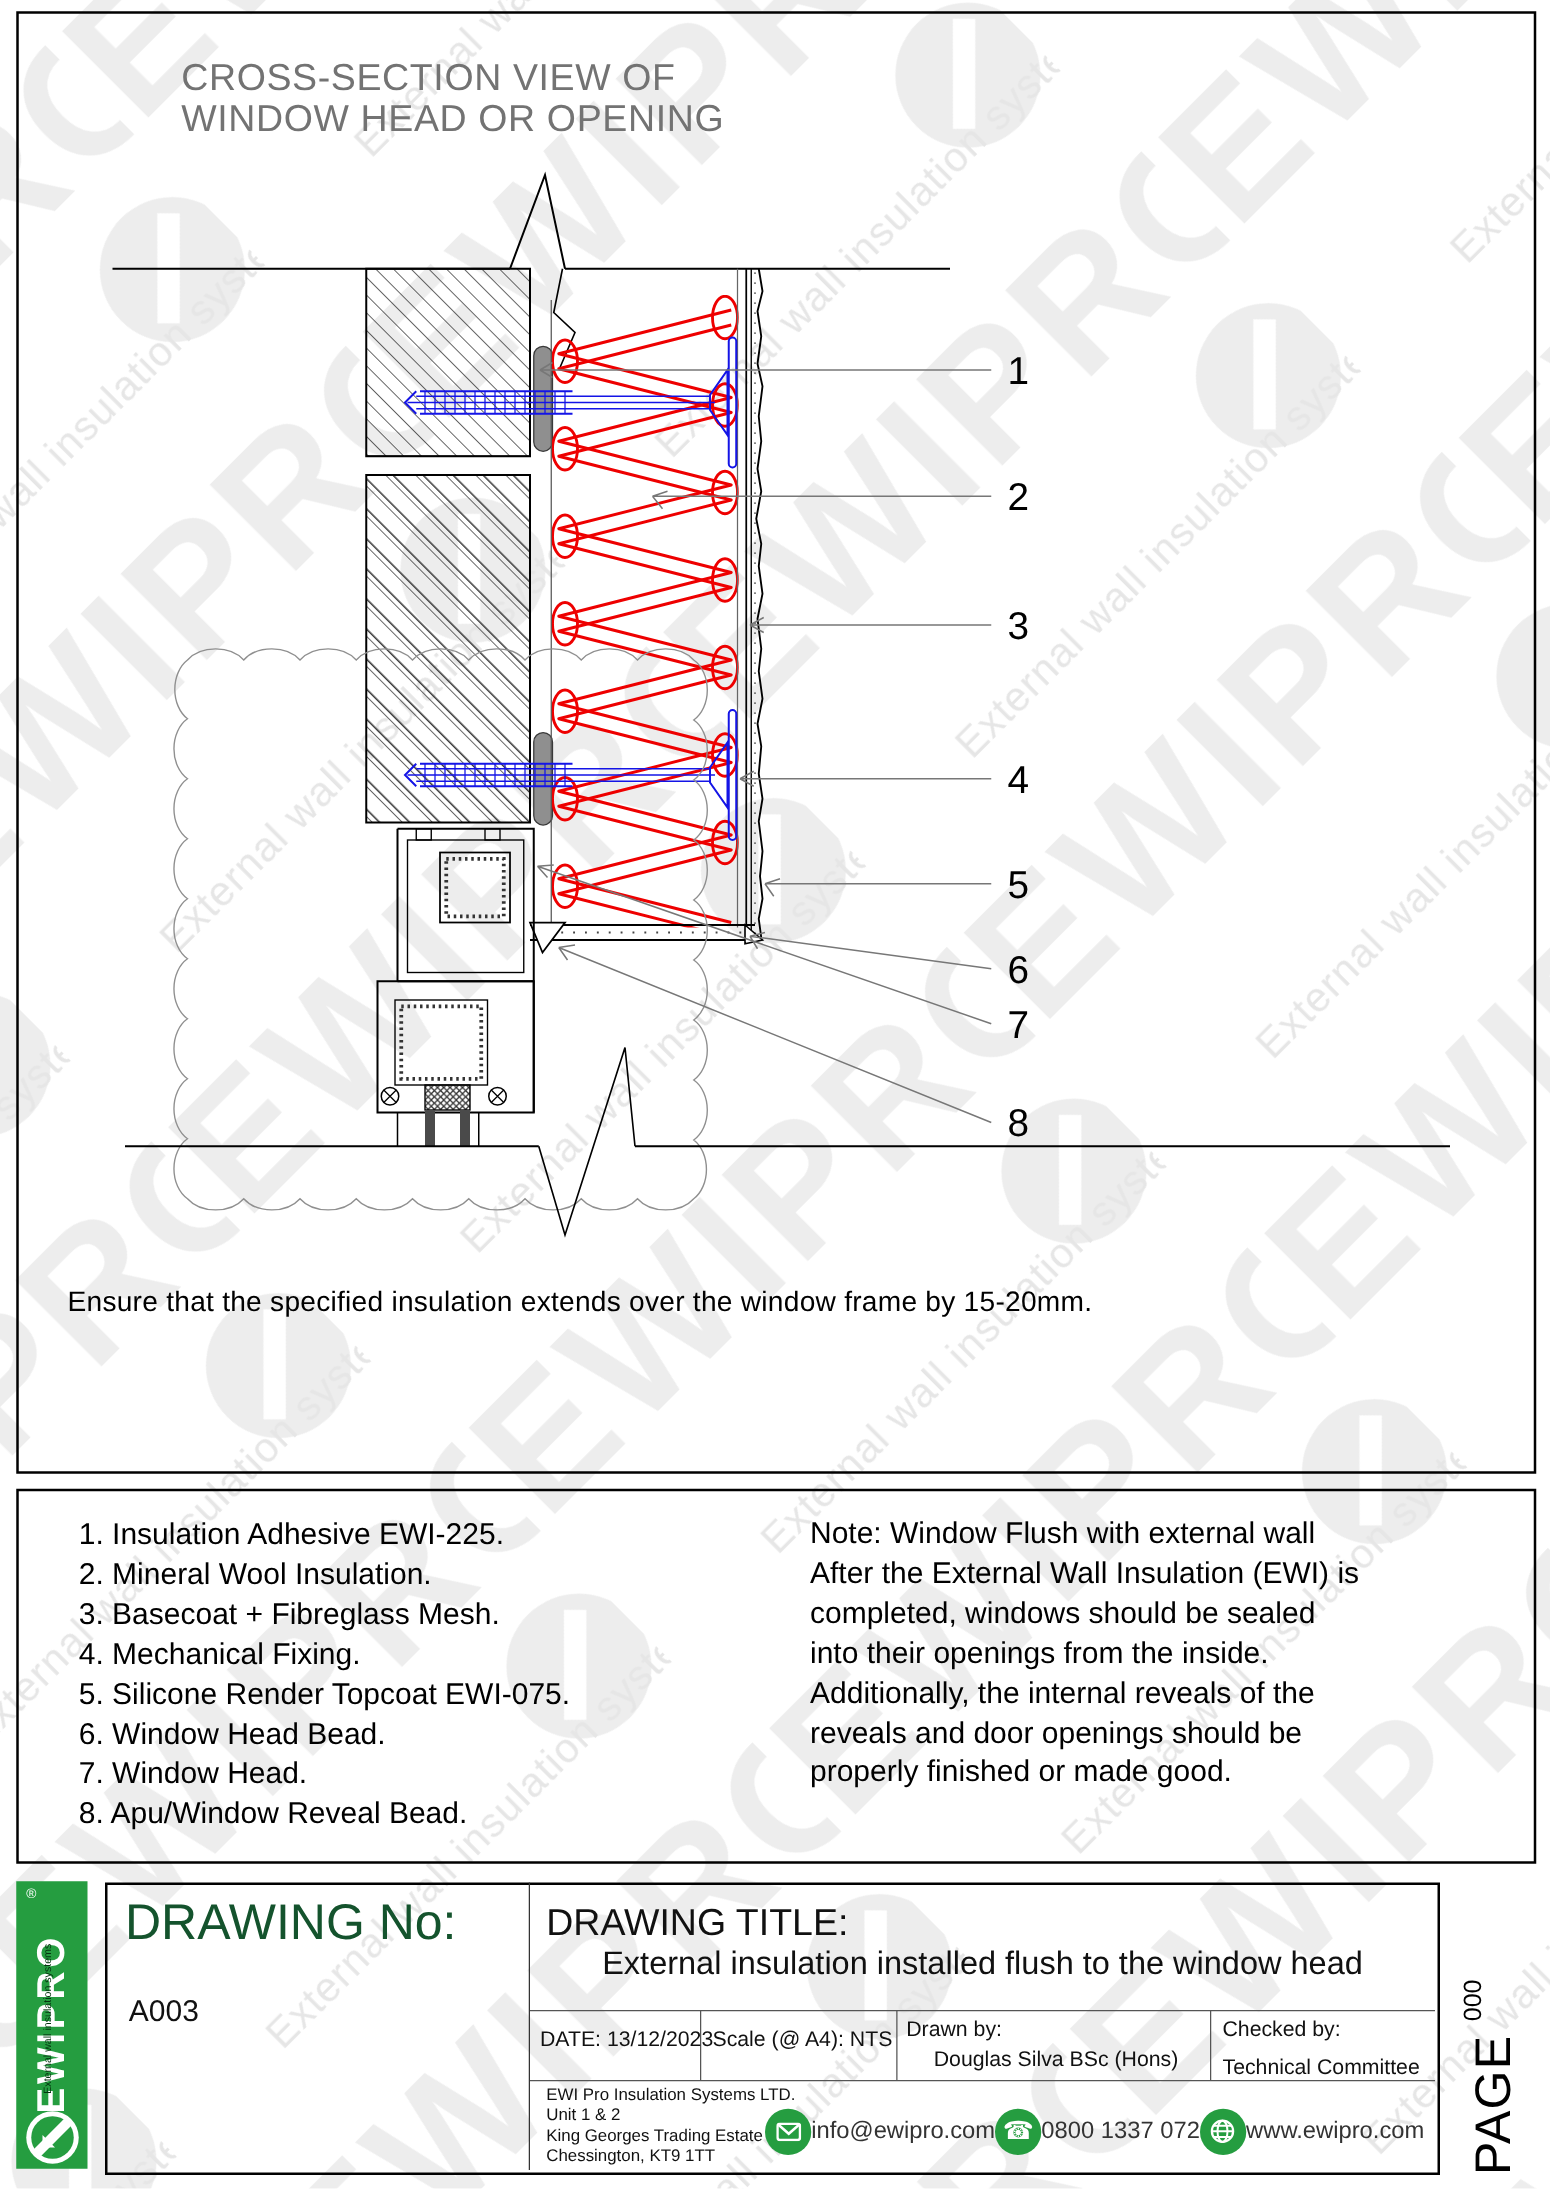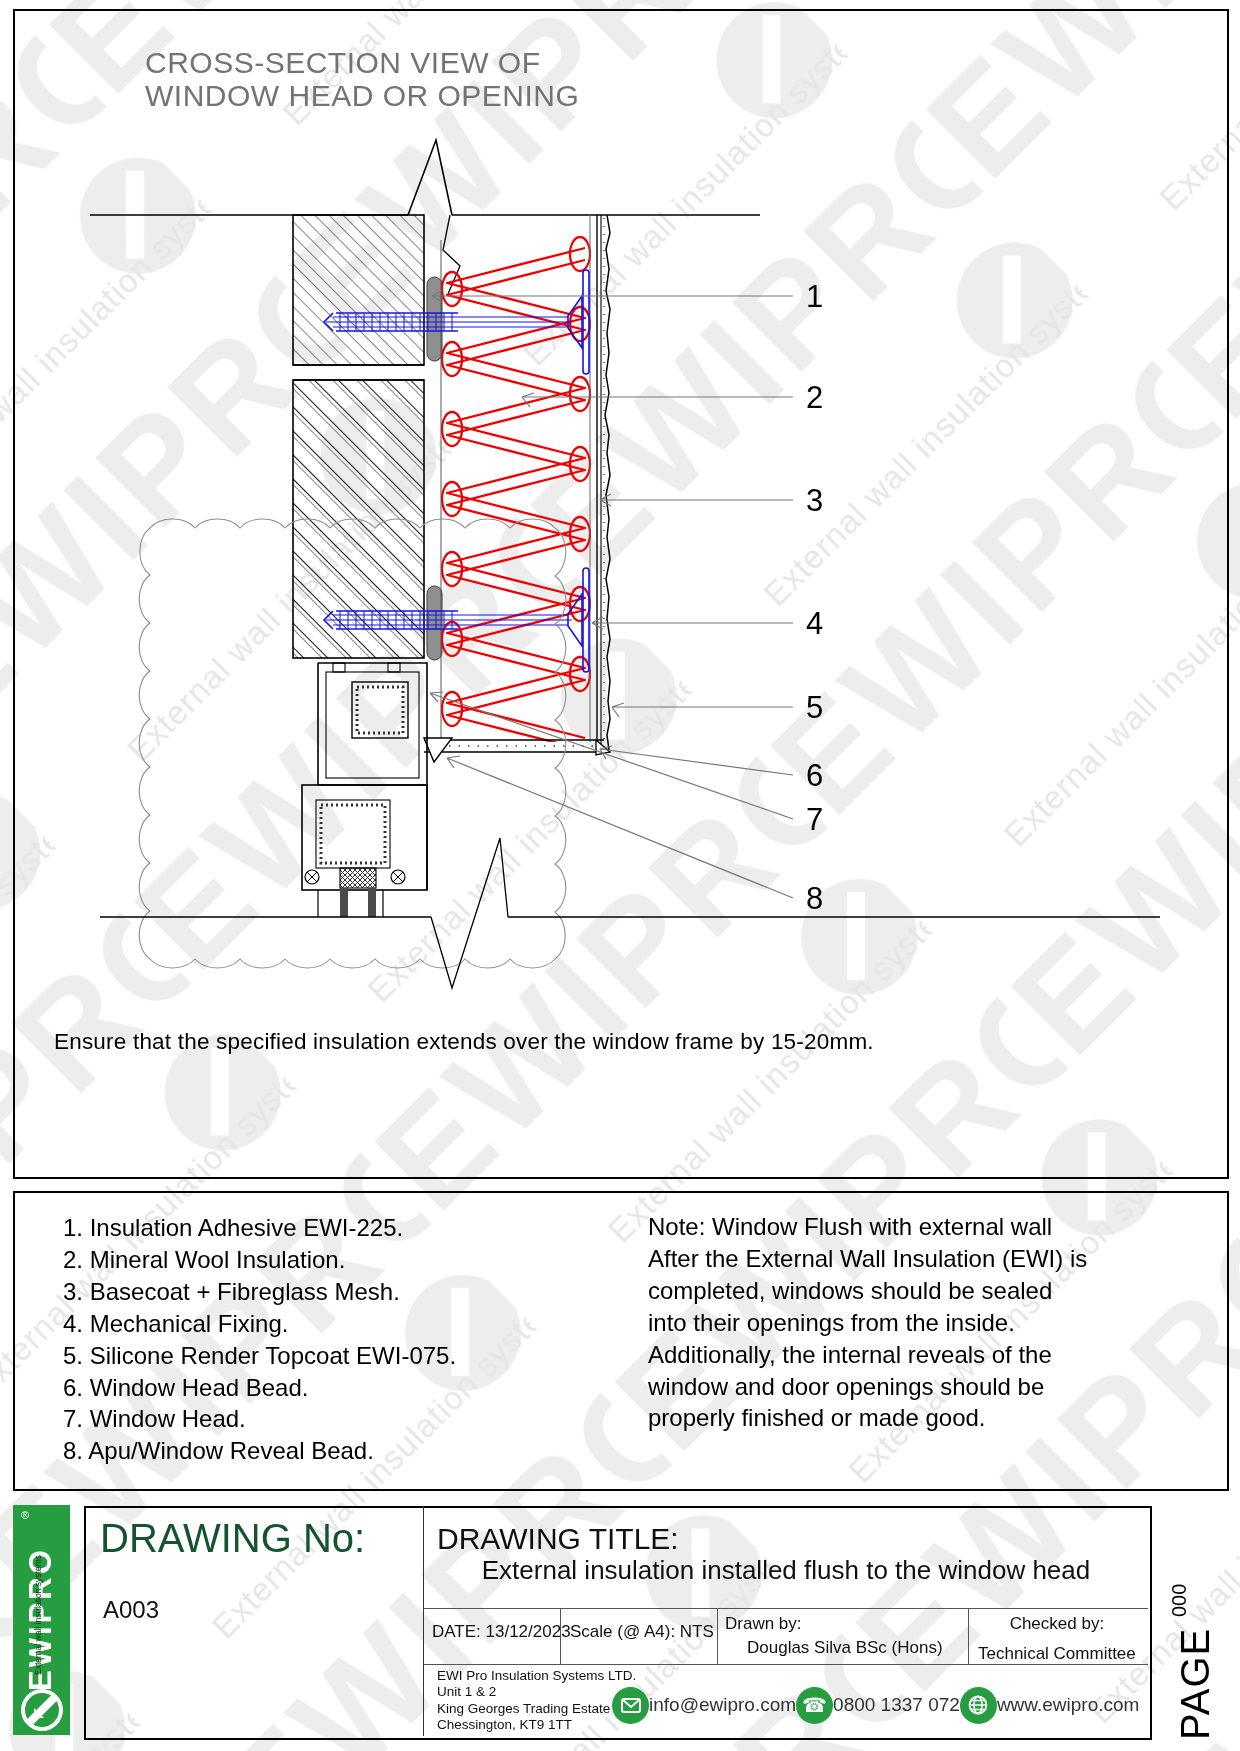--- a/index.html
+++ b/index.html
@@ -19,21 +19,21 @@
   .tb-c2{left:717px;top:1608px;height:56px;border-left:1.2px solid #555;}
   .tb-c3{left:968px;top:1608px;height:56px;border-left:1.2px solid #555;}
   .dno-label{left:100px;top:1516px;font-size:40px;color:#14532d;white-space:nowrap;}
   .dno{left:103px;top:1596px;font-size:24px;}
   .dt-label{left:437px;top:1512px;font-size:30px;white-space:nowrap;margin-top:10px;}
   .dt-sub{left:424px;top:1555px;width:724px;text-align:center;font-size:26px;white-space:nowrap;}
   .cell-date{left:432px;top:1622px;font-size:17px;white-space:nowrap;}
   .cell-scale{left:570px;top:1622px;font-size:17px;white-space:nowrap;}
   .cell-drawn{left:725px;top:1614px;font-size:17px;}
   .cell-drawn .v{margin-left:22px;margin-top:4px;white-space:nowrap;}
-  .cell-checked{left:978px;top:1614px;font-size:17px;text-align:center;}
+  .cell-checked{left:978px;top:1614px;font-size:17px;}
   .cell-checked .v{margin-top:10px;white-space:nowrap;}
   .addr{left:437px;top:1668px;font-size:13.5px;line-height:16.4px;white-space:nowrap;}
   .contact{left:612px;top:1682px;height:46px;display:flex;align-items:center;gap:0;font-size:19px;color:#333;}
   .cc{width:37px;height:37px;border-radius:50%;background:#259d40;display:flex;align-items:center;justify-content:center;flex:0 0 auto;}
   .cc .ph{color:#fff;font-size:20px;line-height:1;}
   .ctext{white-space:nowrap;}
   .greenbar{left:13px;top:1505px;width:57px;height:230px;background:#259d40;}
   .gb-reg{position:absolute;left:8px;top:4px;color:#fff;font-size:11px;}
   .gb-brand{position:absolute;left:-62px;top:96px;width:180px;text-align:center;color:#fff;
             font-size:31px;font-weight:bold;letter-spacing:3px;transform:rotate(-90deg);}
@@ -229,21 +229,21 @@
     <div>7. Window Head.</div>
     <div>8. Apu/Window Reveal Bead.</div>
   </div>
 
   <div class="abs noteblock">
     <div>Note: Window Flush with external wall</div>
     <div>After the External Wall Insulation (EWI) is</div>
     <div>completed, windows should be sealed</div>
     <div>into their openings from the inside.</div>
     <div>Additionally, the internal reveals of the</div>
-    <div>window and door openings should be</div>
+    <div>reveals and door openings should be</div>
     <div>properly finished or made good.</div>
   </div>
 
   <div class="abs greenbar">
     <span class="gb-reg">®</span>
     <div class="gb-brand">EWIPRO</div>
     <div class="gb-tag">External wall insulation systems</div>
     <svg class="abs" style="left:7px;top:183px" width="44" height="44" viewBox="0 0 44 44">
       <circle cx="22" cy="22" r="21" fill="#fff"></circle>
       <circle cx="22" cy="22" r="17" fill="#259d40"></circle>

